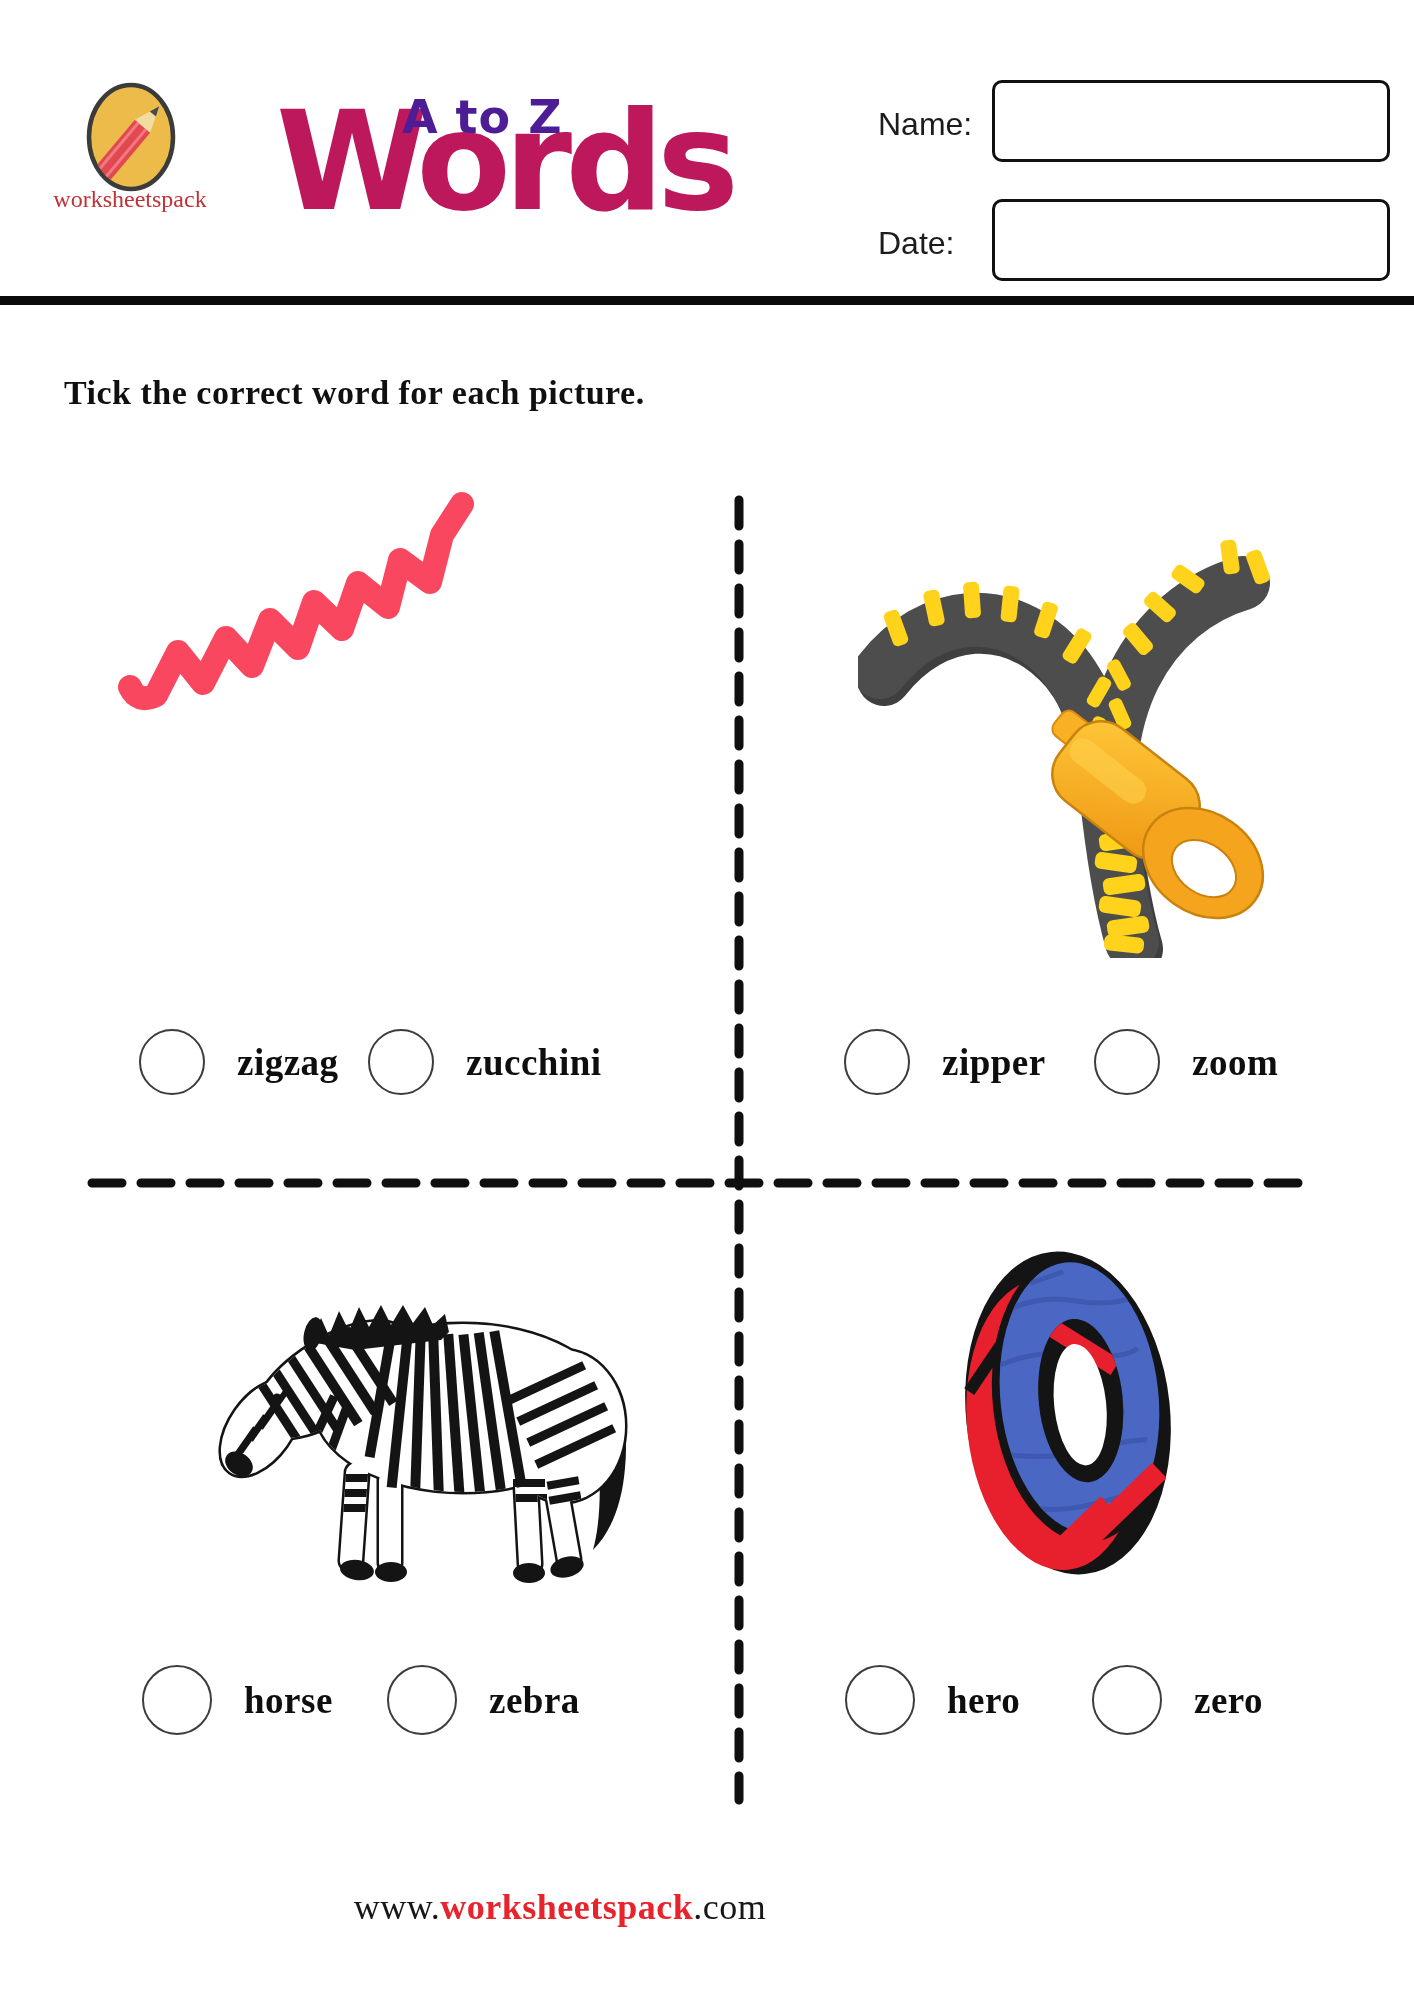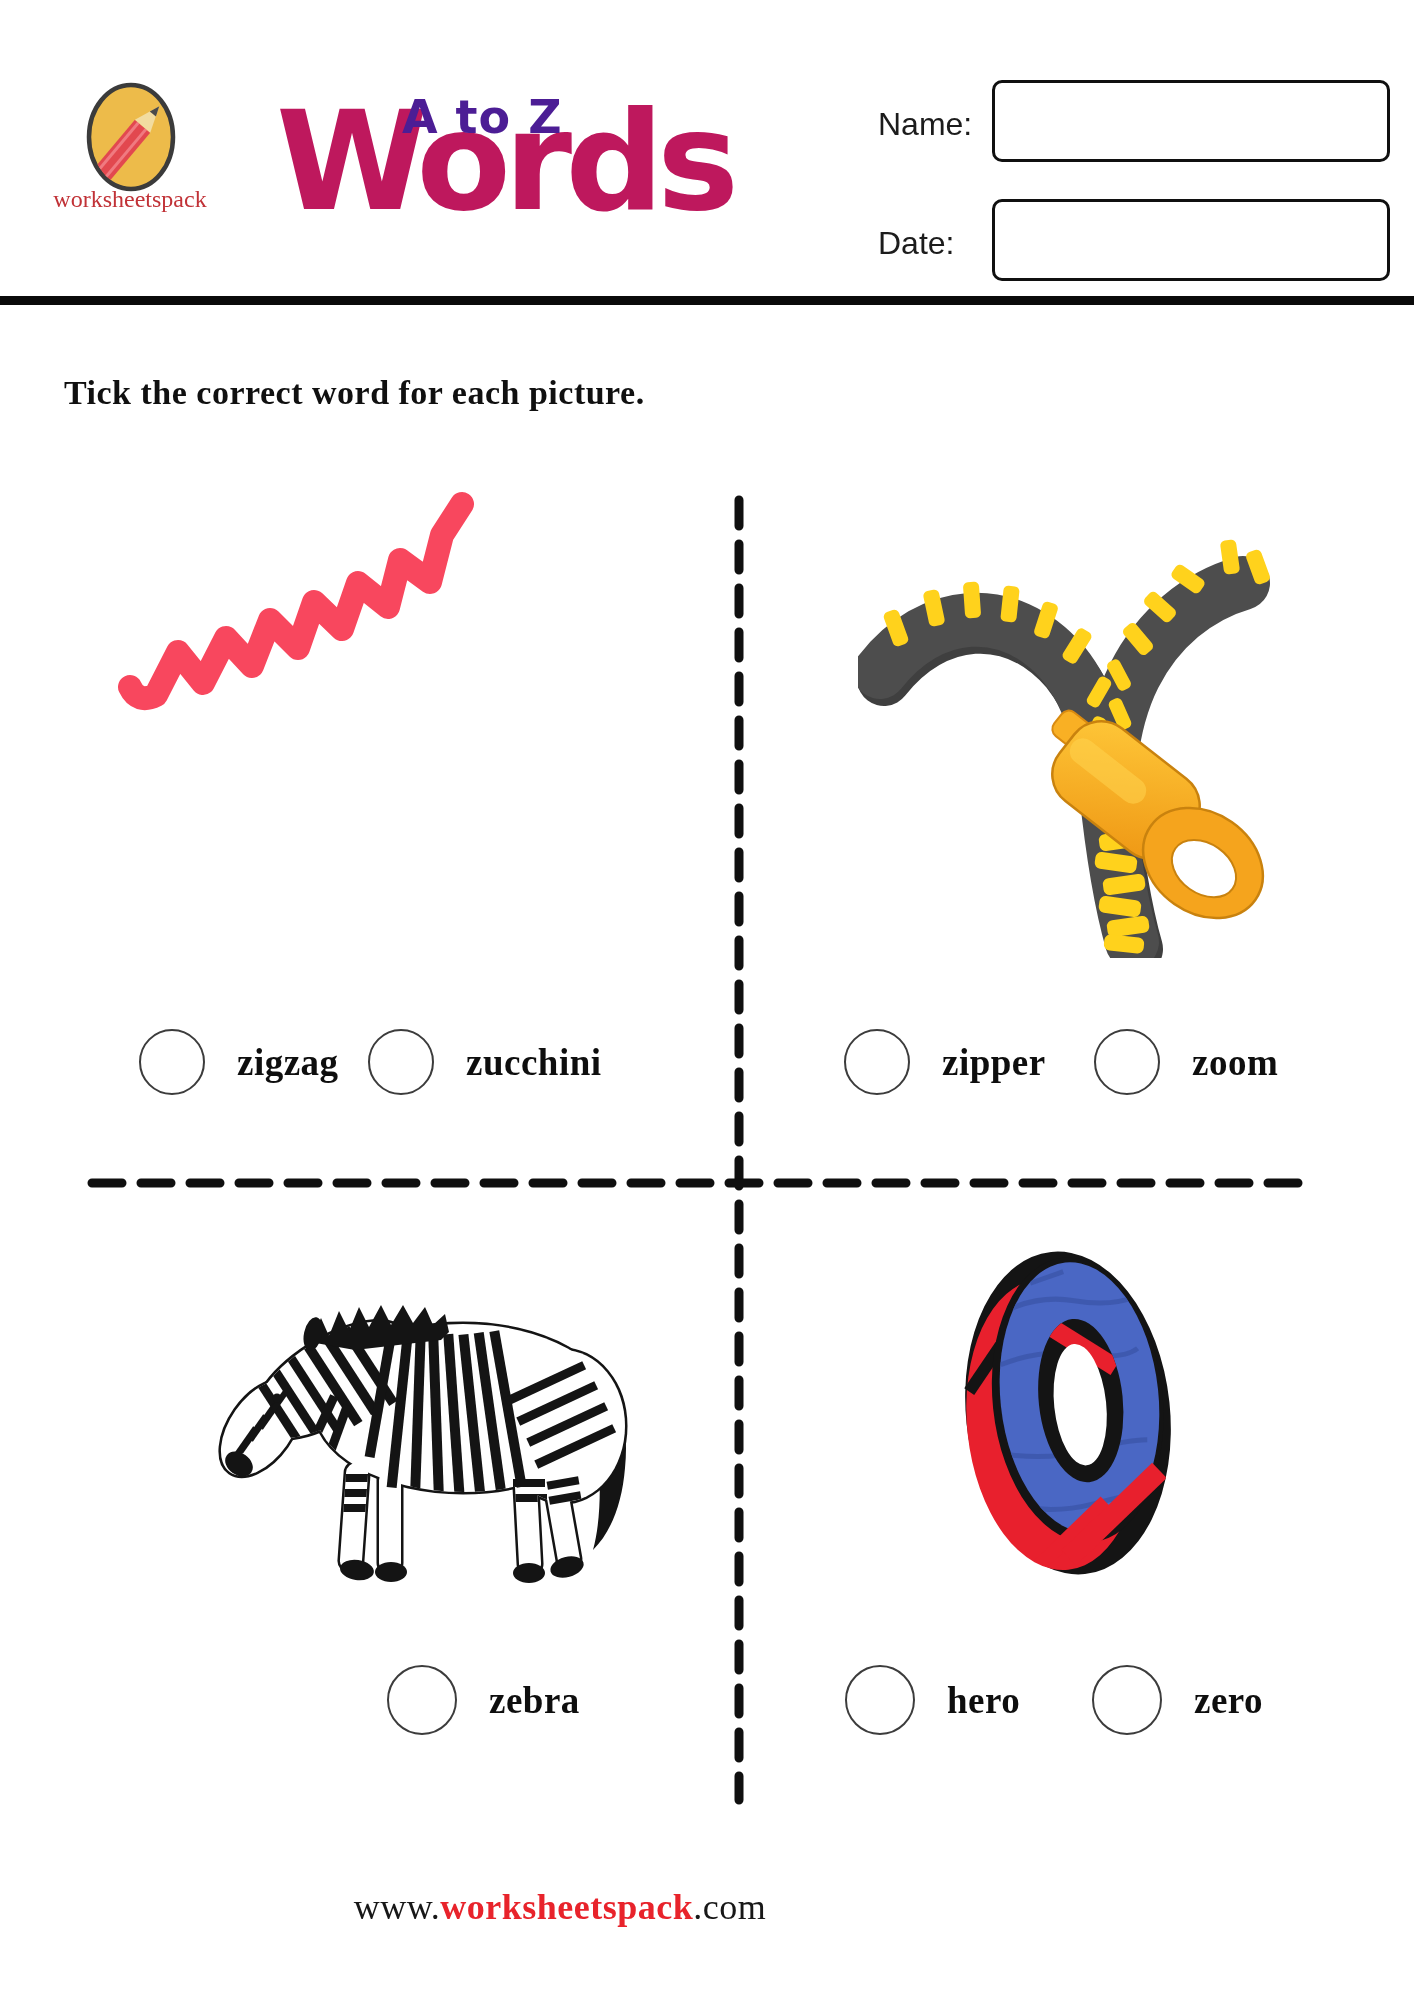--- a/index.html
+++ b/index.html
@@ -267,20 +267,24 @@
 
   <div class="option" style="left:844px;top:1029px">
     <span class="circle"></span>
     <span class="option-label">zipper</span>
   </div>
   <div class="option" style="left:1094px;top:1029px">
     <span class="circle"></span>
     <span class="option-label">zoom</span>
   </div>
 
+  <div class="option big" style="left:142px;top:1665px">
+    <span class="circle"></span>
+    <span class="option-label">horse</span>
+  </div>
   <div class="option big" style="left:387px;top:1665px">
     <span class="circle"></span>
     <span class="option-label">zebra</span>
   </div>
 
   <div class="option big" style="left:845px;top:1665px">
     <span class="circle"></span>
     <span class="option-label">hero</span>
   </div>
   <div class="option big" style="left:1092px;top:1665px">

